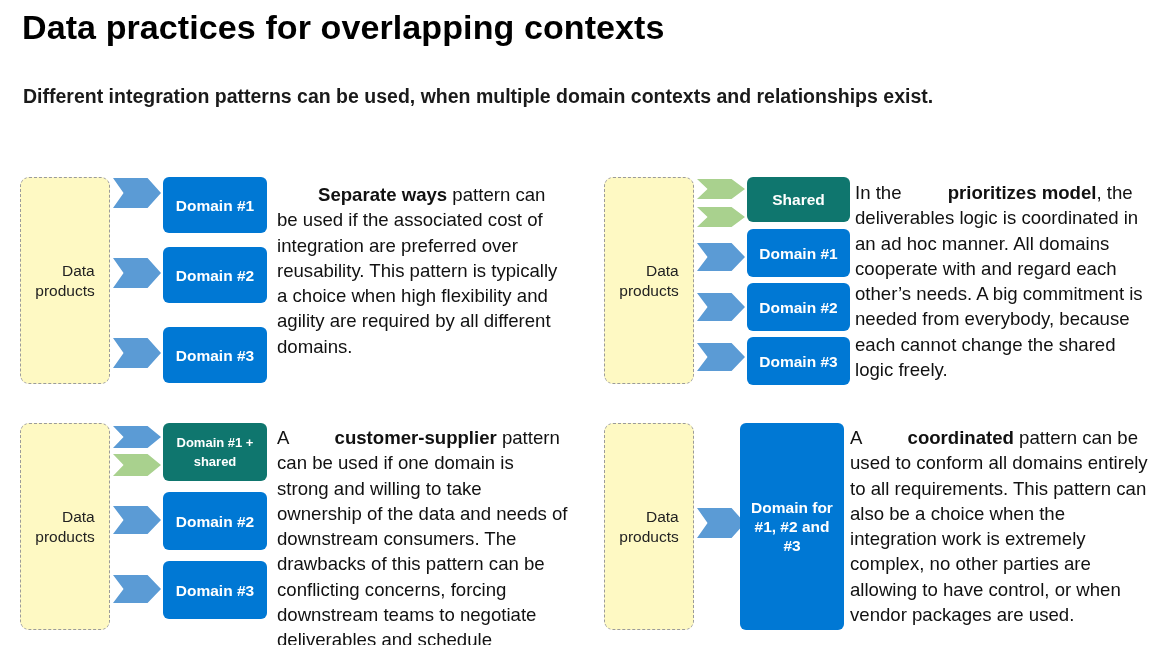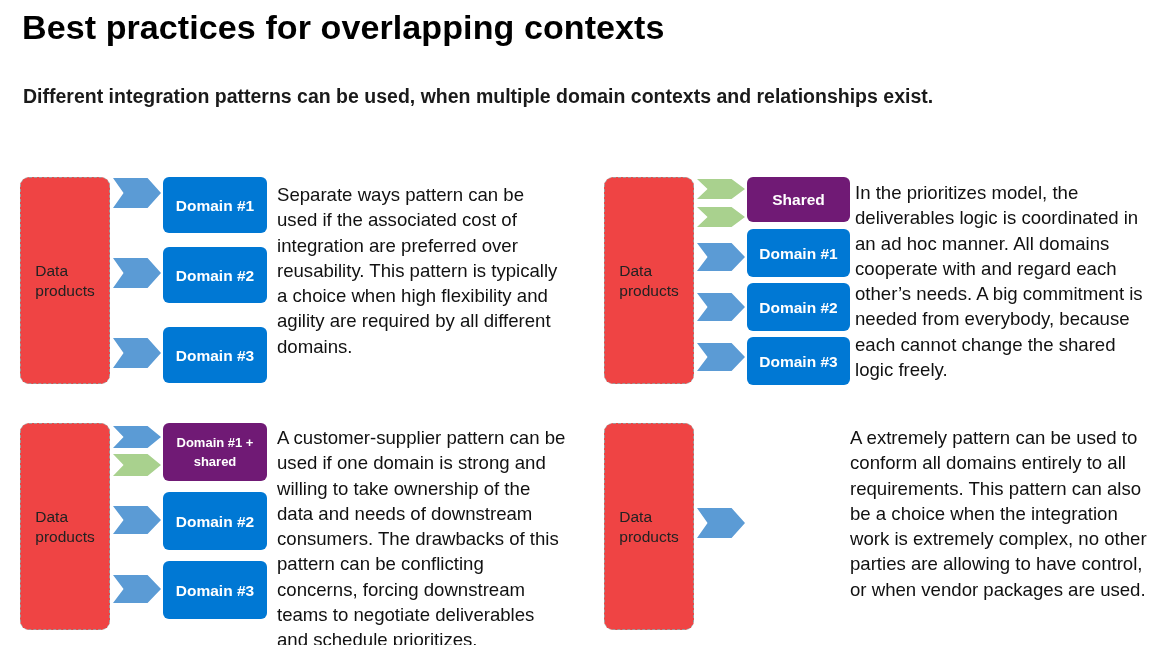--- a/index.html
+++ b/index.html
@@ -45,28 +45,28 @@
     position: absolute;
   }
   #panel-separate-ways { left: 0px;   top: 165px; width: 580px; height: 225px; }
   #panel-partnership   { left: 592px; top: 165px; width: 569px; height: 225px; }
   #panel-customer-supplier { left: 0px;   top: 410px; width: 580px; height: 235px; }
   #panel-conformist    { left: 592px; top: 410px; width: 569px; height: 235px; }
 
   
   .data-products-box {
     position: absolute;
-    background: #ef4444;
+    background: #fef9c3;
     border: 1.4px dashed #9b9b9b;
     border-radius: 9px;
     box-sizing: border-box;
     display: flex;
     align-items: center;
     justify-content: center;
-    text-align: left;
+    text-align: right;
     font-size: 15.5px;
     line-height: 20px;
     color: #222222;
     font-weight: 400;
   }
   .data-products-box .dp-label { display: block; }
 
   
   .chevron {
     position: absolute;
@@ -84,37 +84,37 @@
     align-items: center;
     justify-content: center;
     text-align: center;
     color: #ffffff;
     font-weight: 700;
     font-size: 15.5px;
     line-height: 19px;
     padding: 14px 4px;
   }
   .domain-box.blue { background: #0078D4; }
-  .domain-box.gray { background: #701a75; }
+  .domain-box.gray { background: #0f766e; }
   .domain-box .db-label { display: block; white-space: pre-line; }
 
   
   .desc {
     position: absolute;
     font-size: 18.6px;
     line-height: 25.3px;
     color: #111111;
     font-weight: 400;
   }
-  .desc b { font-weight: 400; }
+  .desc b { font-weight: 700; margin-left: 41px; }
 </style>
 </head>
 <body>
 
-<div id="page-title">Best practices for overlapping contexts</div>
+<div id="page-title">Data practices for overlapping contexts</div>
 
 <div id="page-subtitle">
   <span class="sub-line">Different integration patterns can be used, when multiple domain contexts and relationships exist.</span>
 </div>
 
 <div class="panel" id="panel-separate-ways">
 
   <div class="data-products-box" style="left:20px; top:12px; width:90px; height:207px;">
     <div>
       <span class="dp-label">Data</span>
@@ -202,15 +202,20 @@
 
   <div class="data-products-box" style="left:12px; top:13px; width:90px; height:207px;">
     <div>
       <span class="dp-label">Data</span>
       <span class="dp-label">products</span>
     </div>
   </div>
 
   <div class="chevron blue" style="left:105px; top:98px; width:48px; height:30px;"></div>
 
-
-  <div class="desc" style="left:258px; top:15px; width:300px;"><span>A </span><b>extremely</b><span> pattern can be used to conform all domains entirely to all requirements. This pattern can also be a choice when the integration work is extremely complex, no other parties are allowing to have control, or when vendor packages are used.</span></div>
+  <div class="domain-box blue" style="left:148px; top:13px; width:104px; height:207px;">
+    <span class="db-label">Domain for
+#1, #2 and
+#3</span>
+  </div>
+
+  <div class="desc" style="left:258px; top:15px; width:300px;"><span>A </span><b>coordinated</b><span> pattern can be used to conform all domains entirely to all requirements. This pattern can also be a choice when the integration work is extremely complex, no other parties are allowing to have control, or when vendor packages are used.</span></div>
 </div>
 
 </body></html>

